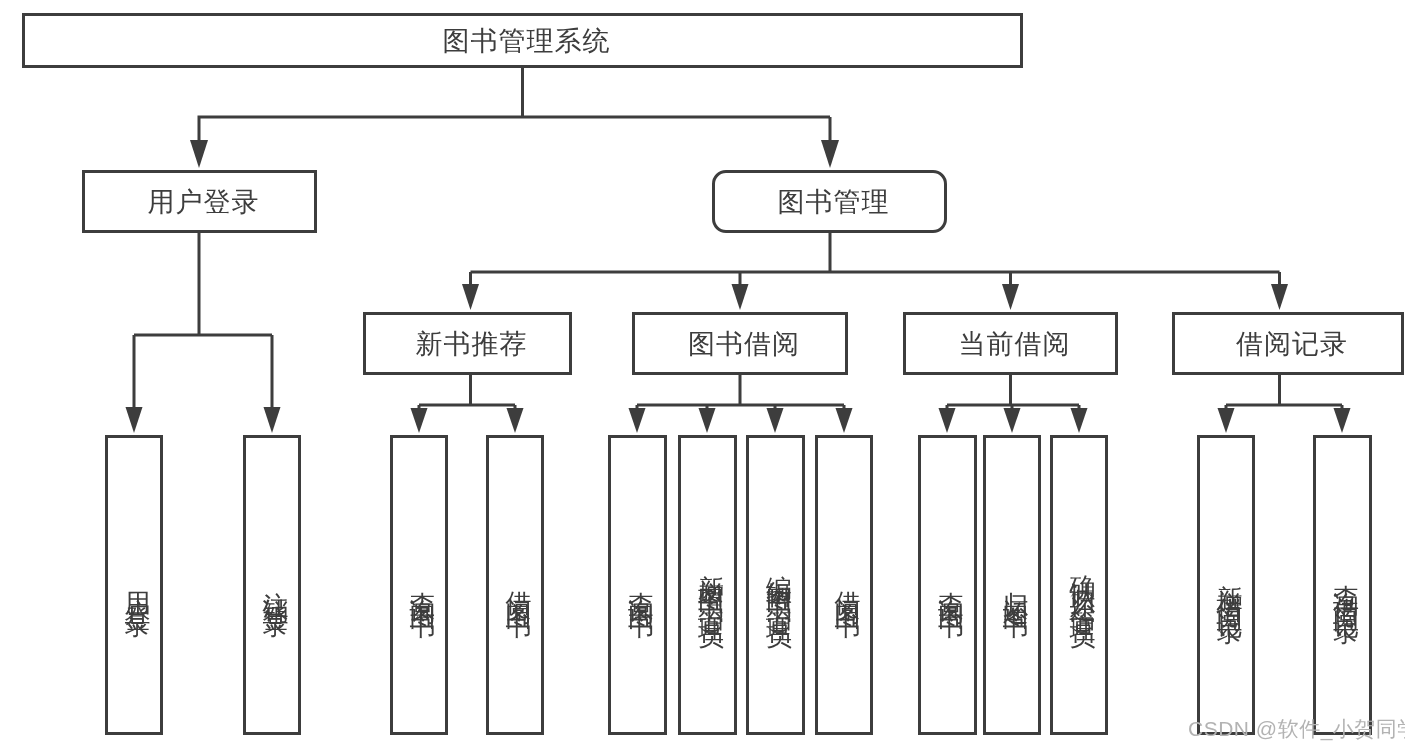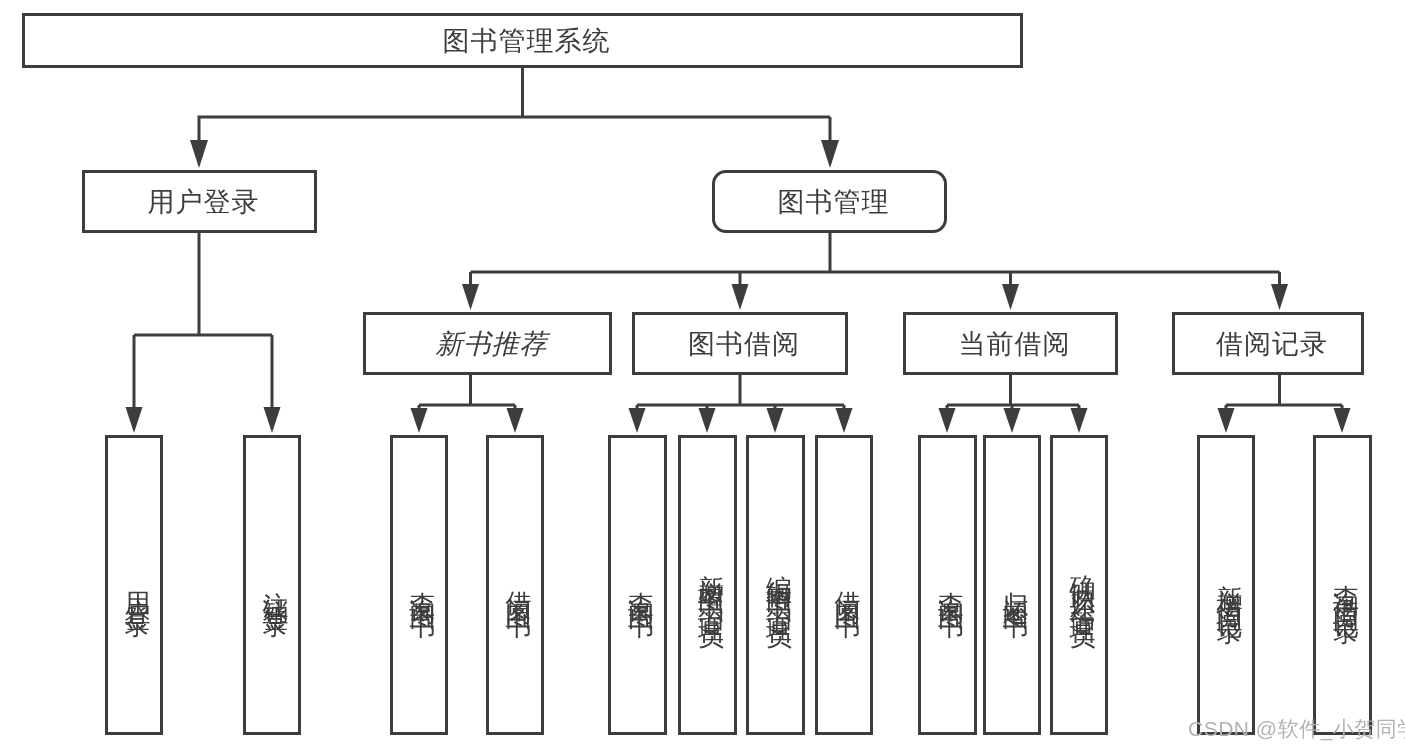--- a/index.html
+++ b/index.html
@@ -66,30 +66,30 @@
     <span>图书管理系统</span>
   </div>
 
   <div class="node hnode" style="left:82px; top:170px; width:235px; height:63px;">
     <span>用户登录</span>
   </div>
   <div class="node hnode" style="left:712px; top:170px; width:235px; height:63px;border-radius:14px;">
     <span>图书管理</span>
   </div>
 
-  <div class="node hnode" style="left:363px; top:312px; width:249px; height:63px;font-style:italic;">
+  <div class="node hnode" style="left:363px; top:312px; width:209px; height:63px;">
     <span>新书推荐</span>
   </div>
   <div class="node hnode" style="left:903px; top:312px; width:215px; height:63px;">
     <span>当前借阅</span>
   </div>
   <div class="node hnode" style="left:632px; top:312px; width:216px; height:63px;">
     <span>图书借阅</span>
   </div>
-  <div class="node hnode" style="left:1172px; top:312px; width:192px; height:63px;">
+  <div class="node hnode" style="left:1172px; top:312px; width:232px; height:63px;">
     <span>借阅记录</span>
   </div>
 
   <div class="node vnode" style="left:105px; top:435px; width:58px; height:300px;">
     <span>用户登录</span>
   </div>
   <div class="node vnode" style="left:243px; top:435px; width:58px; height:300px;">
     <span>注销登录</span>
   </div>
 

